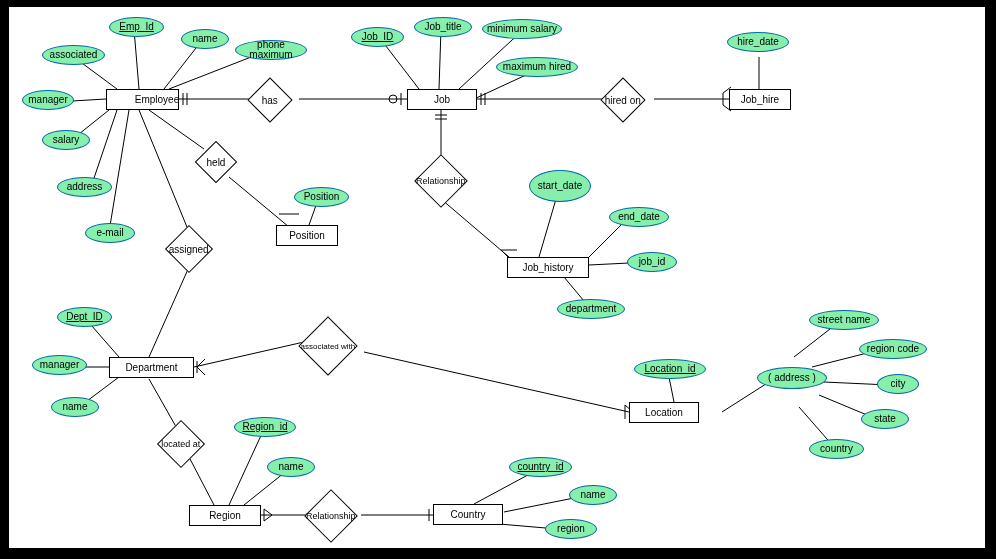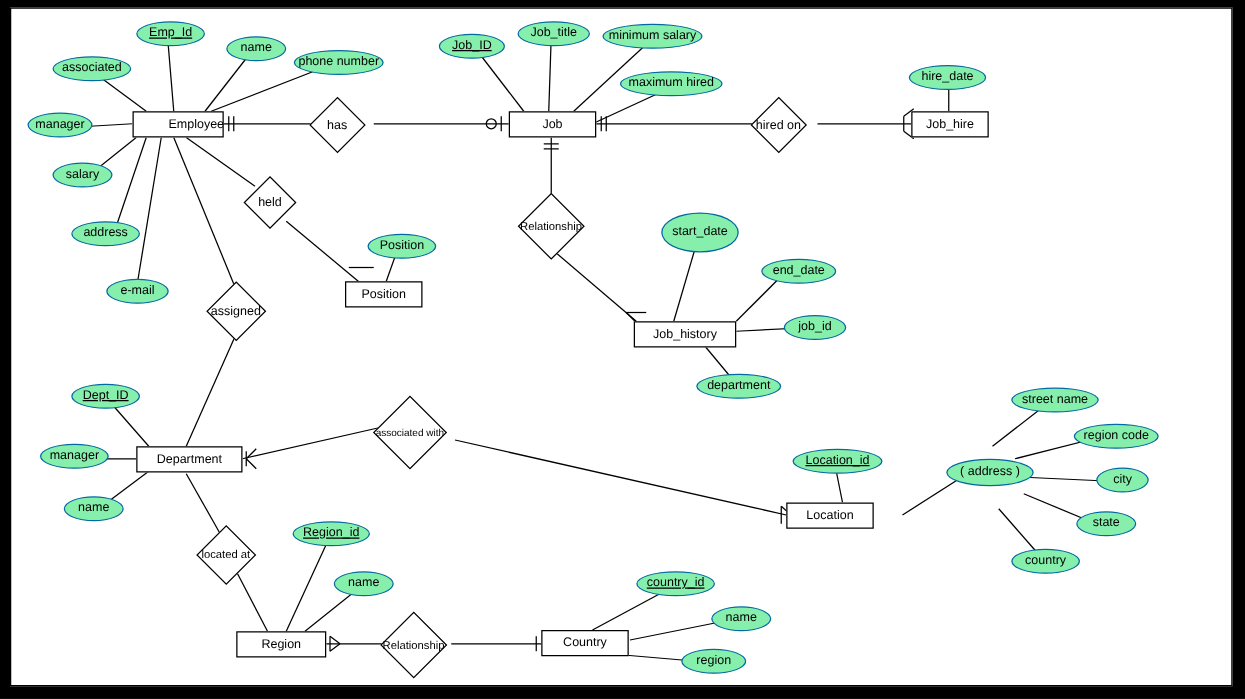--- a/index.html
+++ b/index.html
@@ -223,21 +223,21 @@
       <span style="font-size:9px;">Relationship</span>
     </div>
 
 <div class="attr key" style="left:100px; top:10px; width:55px; height:20px;">
       <span>Emp_Id</span>
     </div>
 <div class="attr" style="left:172px; top:22px; width:48px; height:20px;">
       <span>name</span>
     </div>
 <div class="attr" style="left:226px; top:33px; width:72px; height:20px;">
-      <span>phone number</span>
+      <span>phone maximum</span>
     </div>
 <div class="attr" style="left:33px; top:38px; width:63px; height:20px;">
       <span>associated</span>
     </div>
 <div class="attr" style="left:13px; top:83px; width:52px; height:20px;">
       <span>manager</span>
     </div>
 <div class="attr" style="left:33px; top:123px; width:48px; height:20px;">
       <span>salary</span>
     </div>
@@ -254,21 +254,21 @@
 <div class="attr" style="left:405px; top:10px; width:58px; height:20px;">
       <span>Job_title</span>
     </div>
 <div class="attr" style="left:473px; top:12px; width:80px; height:20px;">
       <span>minimum salary</span>
     </div>
 <div class="attr" style="left:487px; top:50px; width:82px; height:20px;">
       <span>maximum hired</span>
     </div>
 
-<div class="attr" style="left:718px; top:25px; width:62px; height:20px;margin-top:20px;">
+<div class="attr" style="left:718px; top:25px; width:62px; height:20px;">
       <span>hire_date</span>
     </div>
 
 <div class="attr" style="left:285px; top:180px; width:55px; height:20px;">
       <span>Position</span>
     </div>
 
 <div class="attr" style="left:520px; top:163px; width:62px; height:32px;">
       <span>start_date</span>
     </div>

